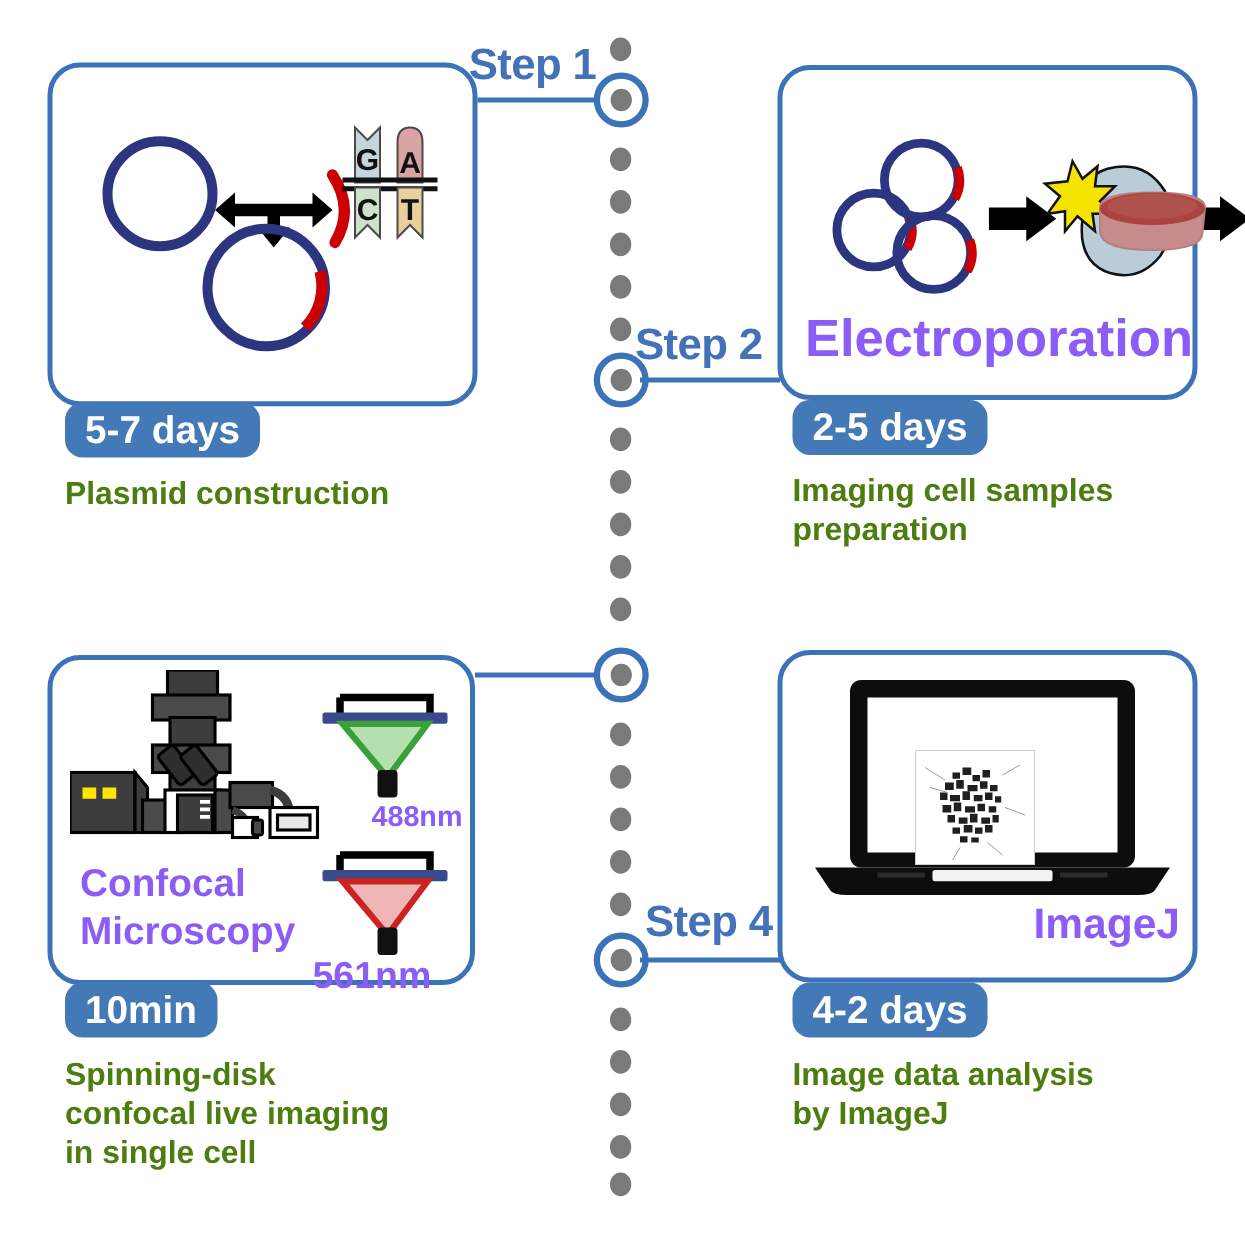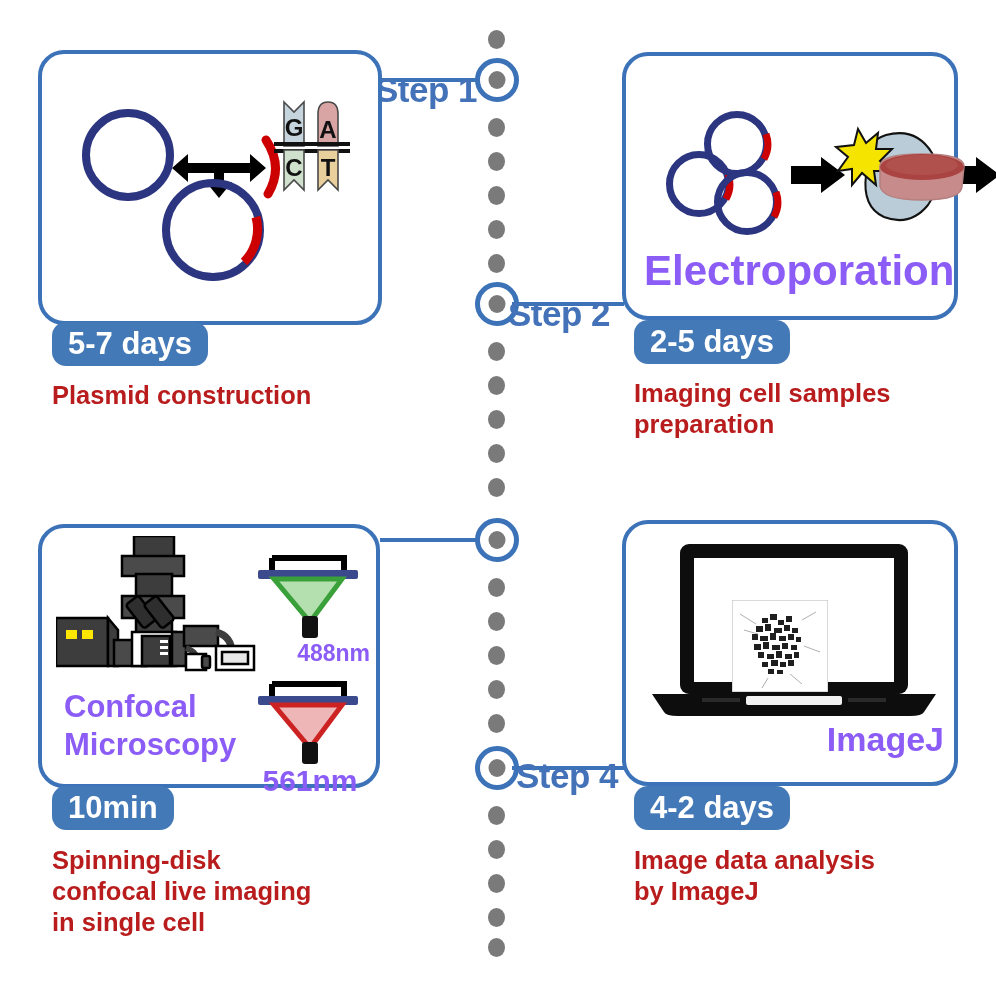--- a/index.html
+++ b/index.html
@@ -17,34 +17,34 @@
            box-sizing:border-box;}
   .tl-node::after{content:"";position:absolute;left:50%;top:50%;
            transform:translate(-50%,-50%);width:17px;height:18px;
            border-radius:50%;background:#7a7a7a;}
 
   
   .arm{position:absolute;height:4px;background:#3b72b8;}
 
   
   .step-label{position:absolute;color:#4472b8;font-weight:bold;
-              font-size:35px;letter-spacing:-0.5px;white-space:nowrap;margin-top:38px;}
+              font-size:35px;letter-spacing:-0.5px;white-space:nowrap;}
 
   
   .card{position:absolute;border:4px solid #3b72b8;border-radius:26px;
         background:#ffffff;box-sizing:border-box;}
 
   
   .badge{position:absolute;background:#4479b8;border-radius:14px;
          color:#ffffff;font-weight:bold;font-size:31px;
          display:flex;align-items:center;justify-content:center;
          padding:0 16px;height:44px;white-space:nowrap;}
 
   
-  .caption{position:absolute;color:#b91c1c;font-weight:bold;font-size:25.5px;
+  .caption{position:absolute;color:#4d7c0f;font-weight:bold;font-size:25.5px;
            line-height:31px;white-space:pre-line;}
 
   
   .incard-title{position:absolute;color:#8b5cf6;font-weight:bold;
                 white-space:pre-line;}
 
   
   .plasmid{position:absolute;border-radius:50%;
            border:8px solid #2b3580;box-sizing:border-box;}
   .plasmid-sm{border-width:7px;}
@@ -227,21 +227,21 @@
     <div class="incard-title" style="left:208px;top:112px;width:120px;
          font-size:23px;text-align:right">488nm</div>
 
     <svg style="position:absolute;left:208px;top:148px" width="120" height="96">
       <path d="M22 8 L94 8 L94 22 M22 8 L22 22" fill="none" stroke="#000" stroke-width="6"></path>
       <rect x="8" y="20" width="100" height="9" rx="2" fill="#3b4a8c"></rect>
       <path d="M24 29 L92 29 L60 72 Z" fill="#eeb6b6" stroke="#cc2222" stroke-width="5"></path>
       <rect x="52" y="66" width="16" height="22" rx="3" fill="#111"></rect>
     </svg>
     <div class="incard-title" style="left:208px;top:236px;width:120px;
-         font-size:30px;text-align:center">561nm</div>
+         font-size:30px;">561nm</div>
 
     <div class="incard-title" style="left:22px;top:160px;width:170px;
          font-size:31px;line-height:38px">Confocal
 Microscopy</div>
   </div>
 
   <div class="badge" style="left:52px;top:786px">10min</div>
 
   <div class="caption" style="left:52px;top:845px">Spinning-disk
 confocal live imaging

